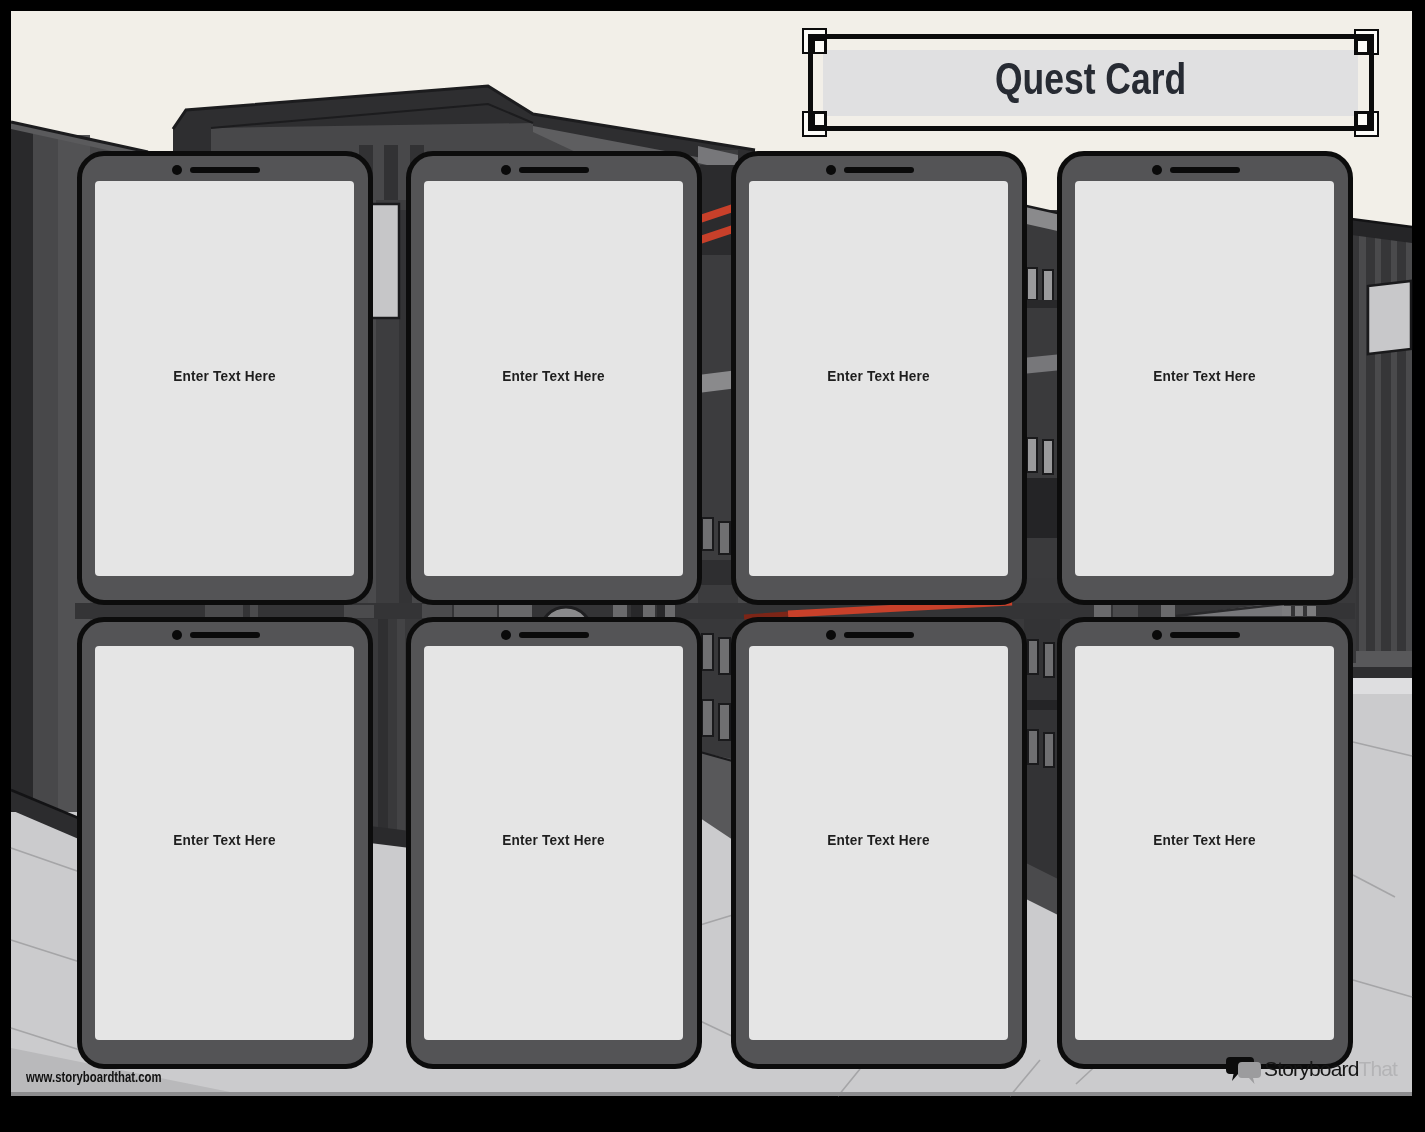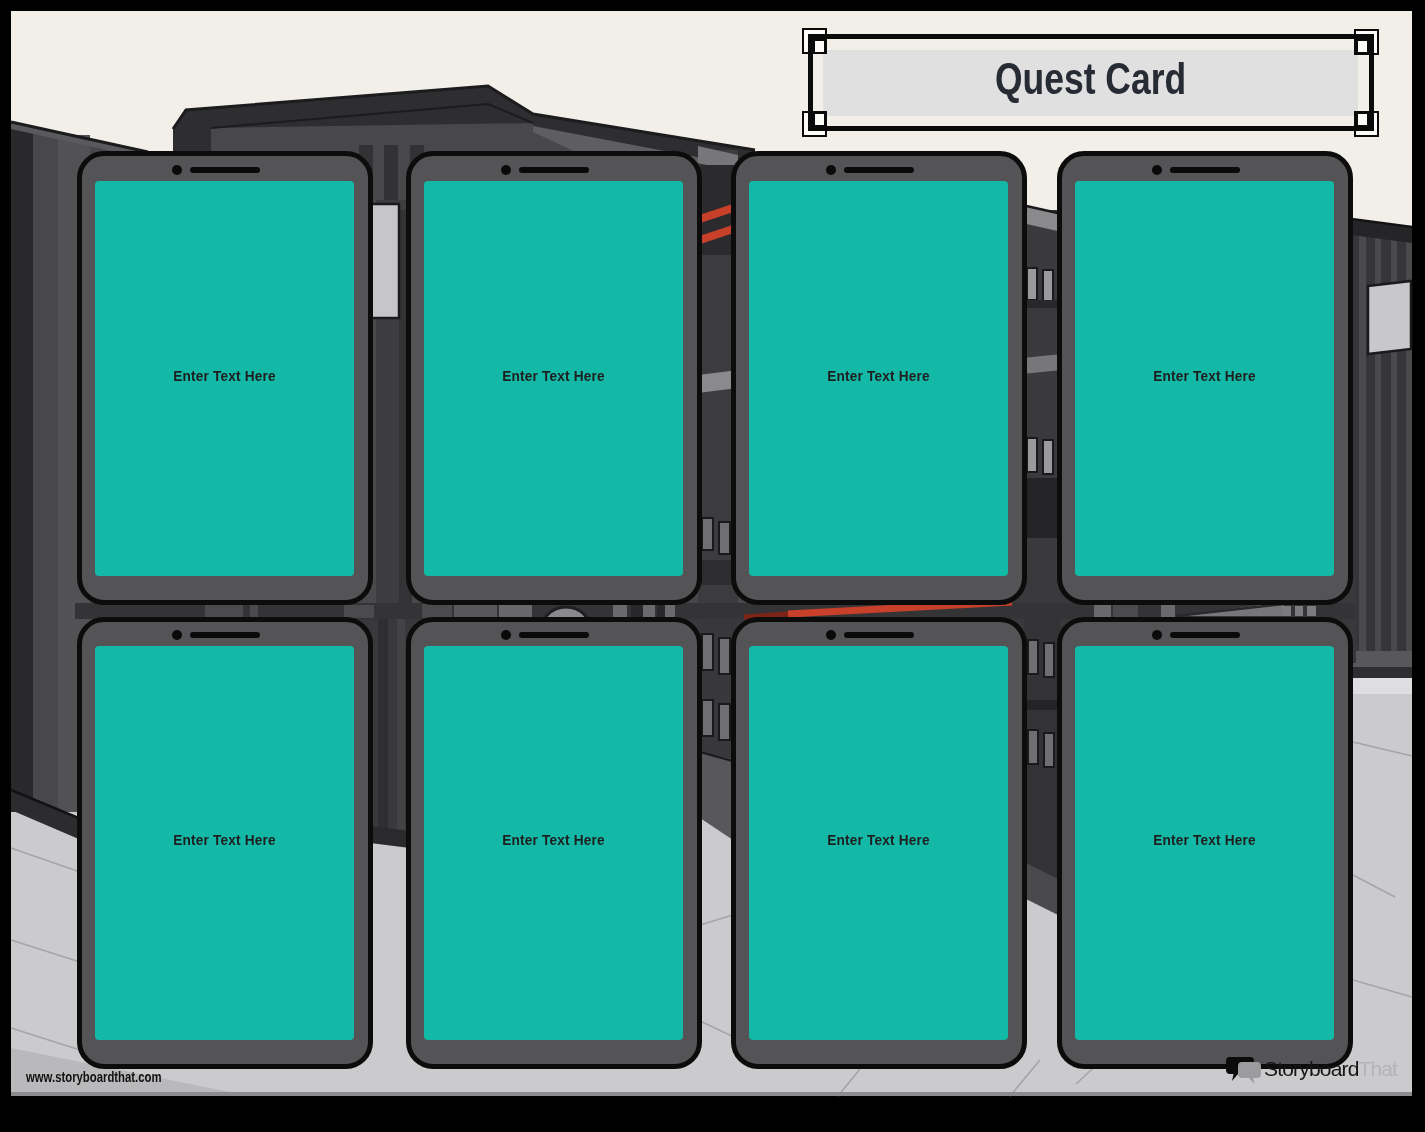--- a/index.html
+++ b/index.html
@@ -1,20 +1,20 @@
 <!DOCTYPE html>
 <html><head>
 <meta charset="utf-8">
 <style>
   html,body{margin:0;padding:0;}
   body{width:1425px;height:1132px;background:#000;position:relative;overflow:hidden;
        font-family:"Liberation Sans", sans-serif;}
   .abs{position:absolute;}
   .card{position:absolute;background:#545456;border:5px solid #0c0c0c;border-radius:27px;box-sizing:border-box;}
-  .screen{position:absolute;background:#14b8a6;border-radius:4px;display:flex;align-items:center;justify-content:center;}
+  .screen{position:absolute;background:#e5e5e5;border-radius:4px;display:flex;align-items:center;justify-content:center;}
   .cam{position:absolute;background:#0a0a0a;border-radius:50%;width:10px;height:10px;}
   .spk{position:absolute;background:#0a0a0a;border-radius:3px;width:70px;height:6px;}
   .etext{font-weight:bold;font-size:14.5px;color:#1e1e1e;transform:scaleX(0.94);letter-spacing:0.2px;position:relative;top:-3px;}
 </style>
 </head>
 <body>
 
 <svg class="abs" style="left:0;top:0;" width="1425" height="1132" viewBox="0 0 1425 1132">
 
   <rect x="11" y="11" width="1401" height="1085" fill="#f2efe8"></rect>

